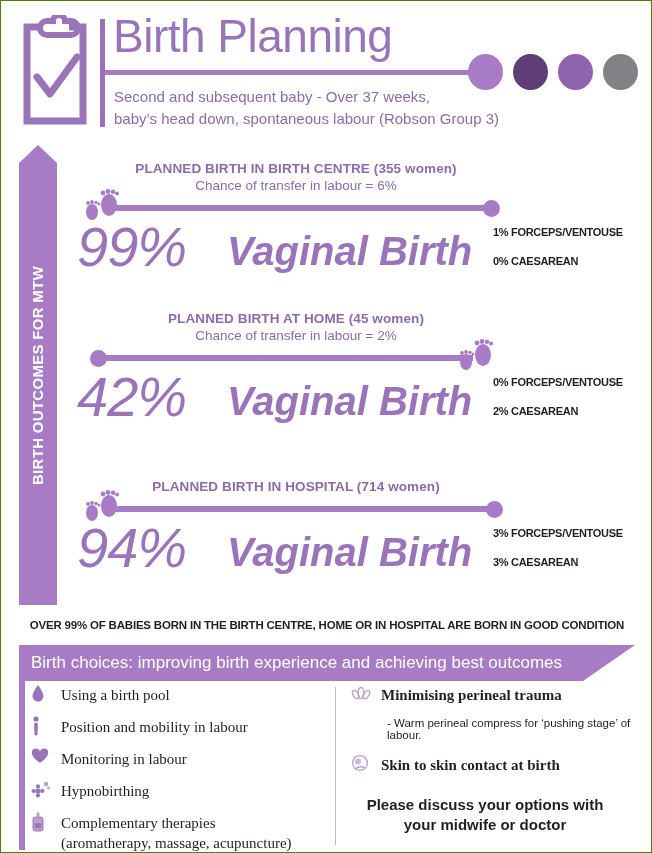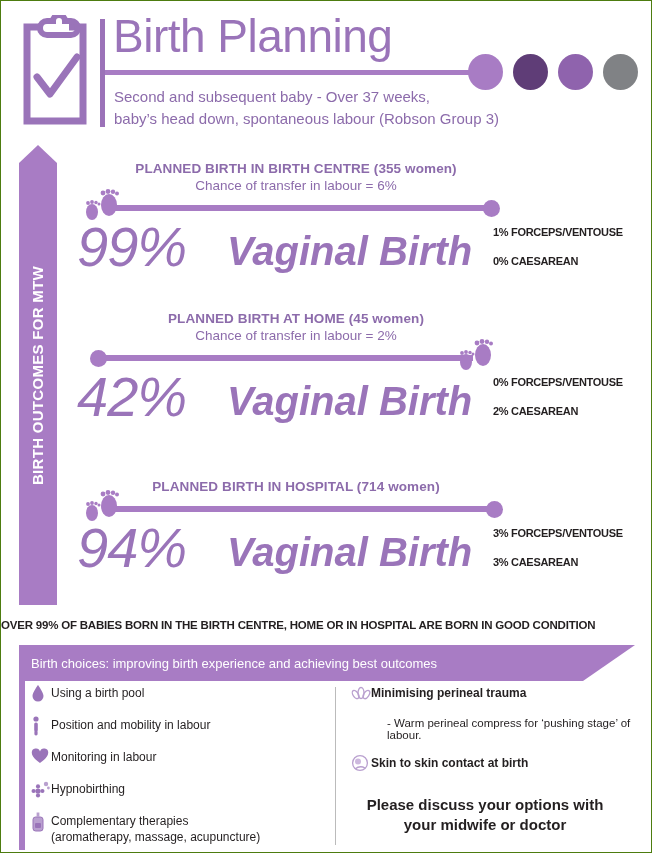--- a/index.html
+++ b/index.html
@@ -57,38 +57,38 @@
   .pctrow{position:relative;height:62px;margin-top:2px;}
   .pct{position:absolute;left:16px;top:-4px;font-size:56px;font-weight:normal;
        font-style:italic;color:#9a74b9;line-height:1;letter-spacing:-1px;}
   .vag{position:absolute;left:166px;top:8px;font-size:40px;font-weight:bold;
        font-style:italic;color:#9a74b9;line-height:1;}
   .side-stats{position:absolute;left:432px;top:4px;width:165px;}
   .stat{font-size:11px;color:#231f20;font-weight:600;letter-spacing:-0.3px;line-height:1;}
   .stat.s2{margin-top:18px;}
 
   
-  .condition{position:absolute;left:0;top:618px;width:652px;text-align:left;
+  .condition{position:absolute;left:0;top:618px;width:652px;text-align:center;
              font-size:11.5px;font-weight:bold;color:#231f20;letter-spacing:-0.2px;}
 
   
   .choices{position:absolute;left:18px;top:644px;width:616px;height:205px;}
   .choices-left-border{position:absolute;left:0;top:0;width:6px;height:205px;background:#a87cc4;}
   .banner{position:absolute;left:0;top:0;width:616px;height:36px;background:#a87cc4;
           clip-path:polygon(0 0, 616px 0, 564px 36px, 0 36px);}
   .banner-text{position:absolute;left:12px;top:0;height:36px;display:flex;align-items:center;
-          color:#ffffff;font-size:13px;}
+          color:#ffffff;font-size:17px;}
 
   .cols{position:absolute;left:6px;top:40px;width:610px;height:165px;}
   .col-left{position:absolute;left:0;top:0;width:300px;}
   .col-right{position:absolute;left:320px;top:0;width:290px;}
   .col-div{position:absolute;left:310px;top:2px;width:1px;height:158px;background:#bbbbbb;}
 
-  .citem{position:relative;min-height:22px;margin-bottom:10px;padding-left:26px;
-         font-size:12px;color:#231f20;line-height:1.35;}
+  .citem{position:relative;min-height:22px;margin-bottom:10px;padding-left:36px;
+         font-size:15px;color:#231f20;line-height:1.35;font-family:Liberation Serif, serif;}
   .citem .ci-icon{position:absolute;left:6px;top:-1px;width:22px;height:20px;}
   .citem.bold{font-weight:bold;}
   .sub-item{padding-left:42px;font-size:11.5px;color:#231f20;margin-bottom:14px;}
   .closing{margin-top:18px;text-align:center;font-size:15px;font-weight:bold;
            color:#231f20;line-height:1.35;padding-right:10px;}
 </style>
 </head>
 <body>
 
 <div class="page">

